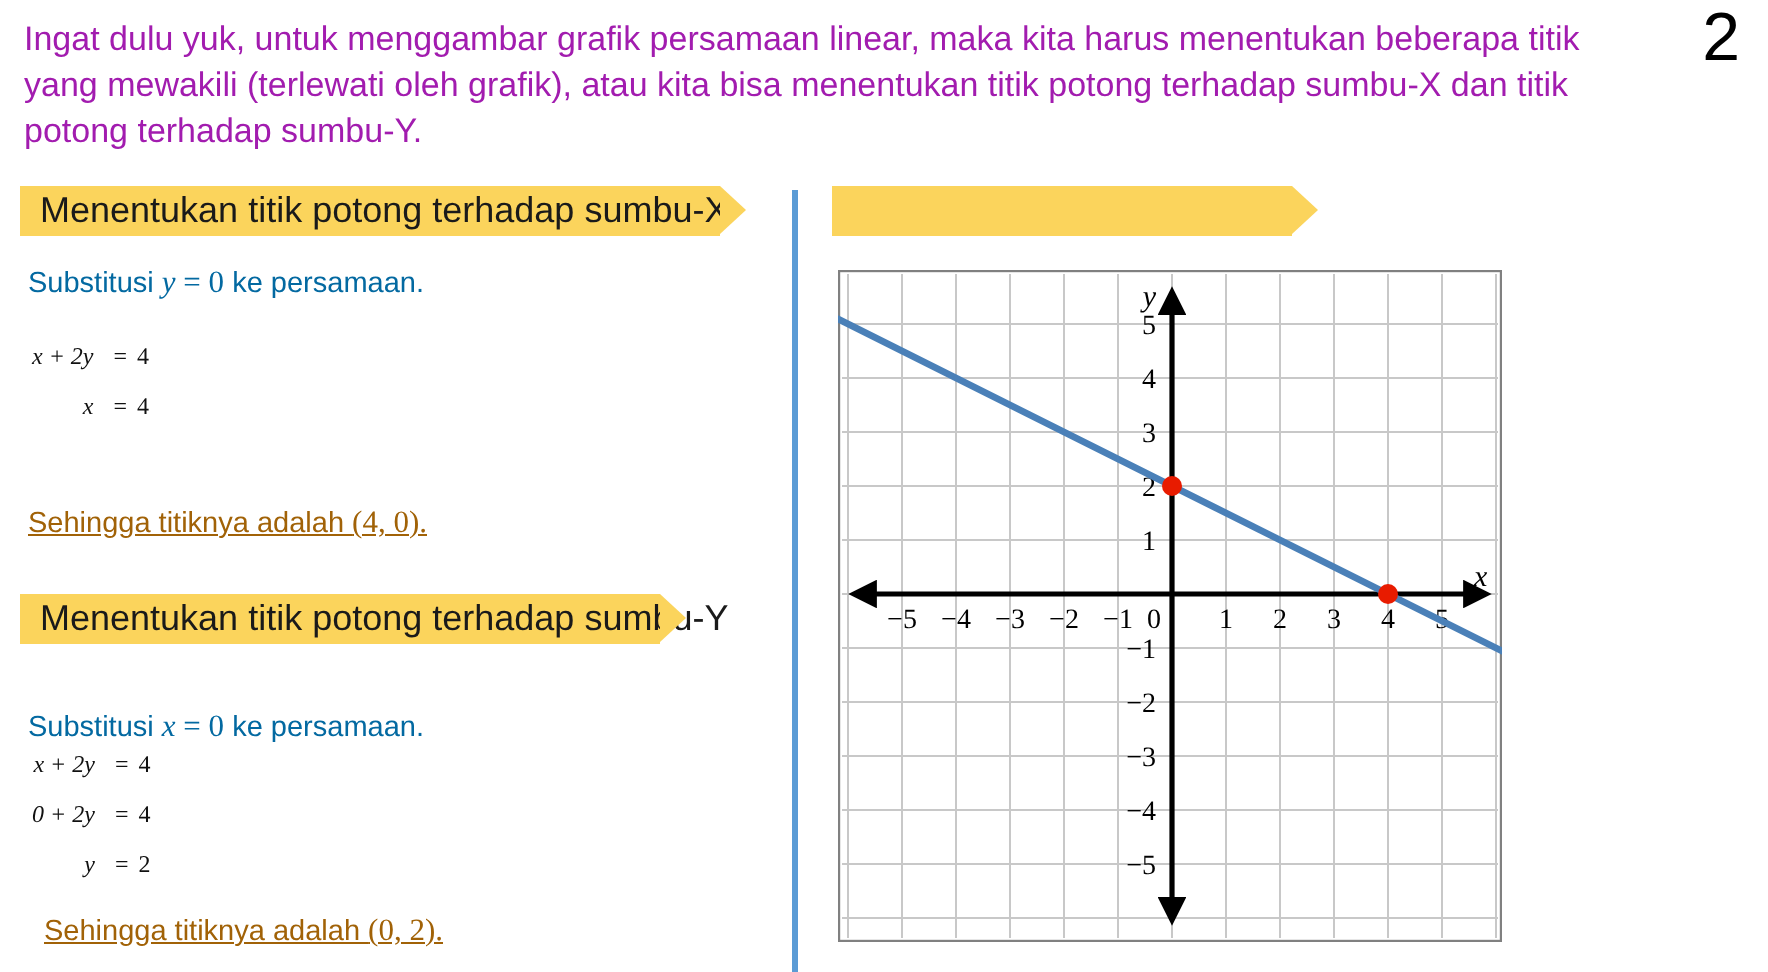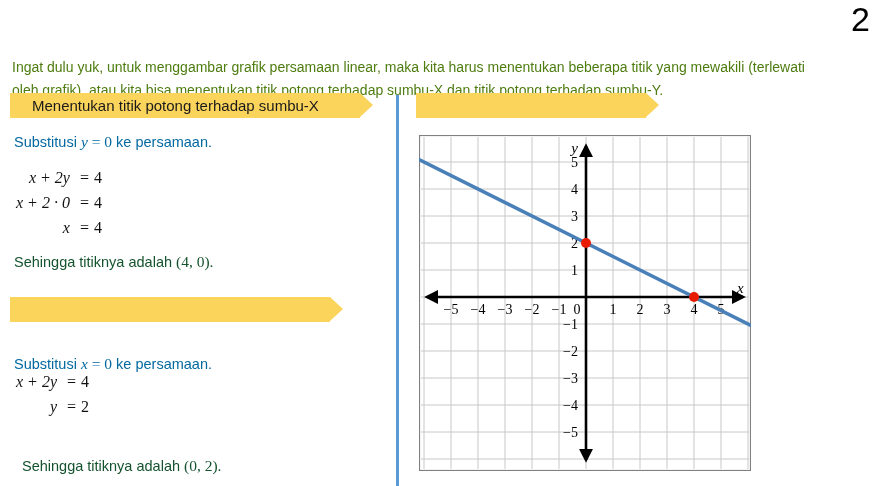--- a/index.html
+++ b/index.html
@@ -18,25 +18,24 @@
 
   
   #intro-block {
     position: absolute;
     left: 12px;
     top: 8px;
     width: 812px;
   }
   #intro-text {
     font-family: "Liberation Sans", sans-serif;
-    font-size: 14px;
+    font-size: 17px;
     line-height: 23px;
-    color: #4d7c0f;
+    color: #a21caf;
     text-align: left;
-    margin-top: 48px;
   }
   #page-number {
     position: absolute;
     right: 14px;
     top: 0px;
     font-family: "Liberation Sans", sans-serif;
     font-size: 34px;
     line-height: 38px;
     color: #000000;
   }
@@ -46,24 +45,23 @@
     position: absolute;
     height: 25px;
     background: #FBD45C;
     display: flex;
     align-items: center;
     box-sizing: border-box;
     padding-left: 10px;
   }
   .banner .banner-label {
     font-family: "Liberation Sans", sans-serif;
-    font-size: 15px;
+    font-size: 18px;
     color: #1a1a1a;
     white-space: nowrap;
-    margin-left: 12px;
   }
   .banner .banner-tip {
     position: absolute;
     right: -13px;
     top: 0;
     width: 0;
     height: 0;
     border-top: 12.5px solid transparent;
     border-bottom: 12.5px solid transparent;
     border-left: 13px solid #FBD45C;
@@ -88,39 +86,40 @@
   }
   .subst-line .mathnum {
     font-family: "Liberation Serif", serif;
     font-size: 15.5px;
   }
 
   .eq-table {
     position: absolute;
     border-collapse: collapse;
     font-family: "Liberation Serif", serif;
-    font-size: 16px;
+    font-size: 12px;
     color: #111111;
   }
   .eq-table td {
     padding: 2.5px 0;
     white-space: nowrap;
     line-height: 20px;
   }
   .eq-lhs { text-align: right; padding-right: 5px !important; }
   .eq-rel { text-align: center; padding: 2.5px 5px !important; }
   .eq-rhs { text-align: left; }
   .it { font-style: italic; }
 
   .concl {
     position: absolute;
     font-family: "Liberation Sans", sans-serif;
     font-size: 14.5px;
-    color: #14532d;
-    white-space: nowrap;
+    color: #a16207;
+    white-space: nowrap;
+    text-decoration: underline;
   }
   .concl .pt {
     font-family: "Liberation Serif", serif;
     font-size: 15.5px;
   }
 
   
   #divider {
     position: absolute;
     left: 396px;
@@ -158,48 +157,49 @@
 </div>
 
 <table class="eq-table" style="left:16px; top:165px;">
   <tbody>
       <tr>
     <td class="eq-lhs it">x  + 2y</td>
     <td class="eq-rel">=</td>
     <td class="eq-rhs">4</td>
   </tr>
   <tr>
-    <td class="eq-lhs it">x  + 2 · 0</td>
-    <td class="eq-rel">=</td>
-    <td class="eq-rhs">4</td>
-  </tr>
-  <tr>
     <td class="eq-lhs it">x</td>
     <td class="eq-rel">=</td>
     <td class="eq-rhs">4</td>
   </tr>
 </tbody>
   </table>
 
 <div class="concl" style="left:14px; top:253px;">
   <span>Sehingga titiknya adalah </span><span class="pt">(4, 0).</span>
 </div>
 
 <div class="banner" id="banner-y">
+  <span class="banner-label">Menentukan titik potong terhadap sumbu-Y</span>
   <span class="banner-tip"></span>
 </div>
 
 <div class="subst-line" style="left:14px; top:355px;">
   <span>Substitusi </span><span class="mathvar">x</span><span class="mathnum"> = </span><span class="mathnum">0</span><span> ke persamaan.</span>
 </div>
 
 <table class="eq-table" style="left:16px; top:369px;">
   <tbody>
       <tr>
     <td class="eq-lhs it">x  + 2y</td>
+    <td class="eq-rel">=</td>
+    <td class="eq-rhs">4</td>
+  </tr>
+  <tr>
+    <td class="eq-lhs it">0  + 2y</td>
     <td class="eq-rel">=</td>
     <td class="eq-rhs">4</td>
   </tr>
   <tr>
     <td class="eq-lhs it">y</td>
     <td class="eq-rel">=</td>
     <td class="eq-rhs">2</td>
   </tr>
 </tbody>
   </table>

